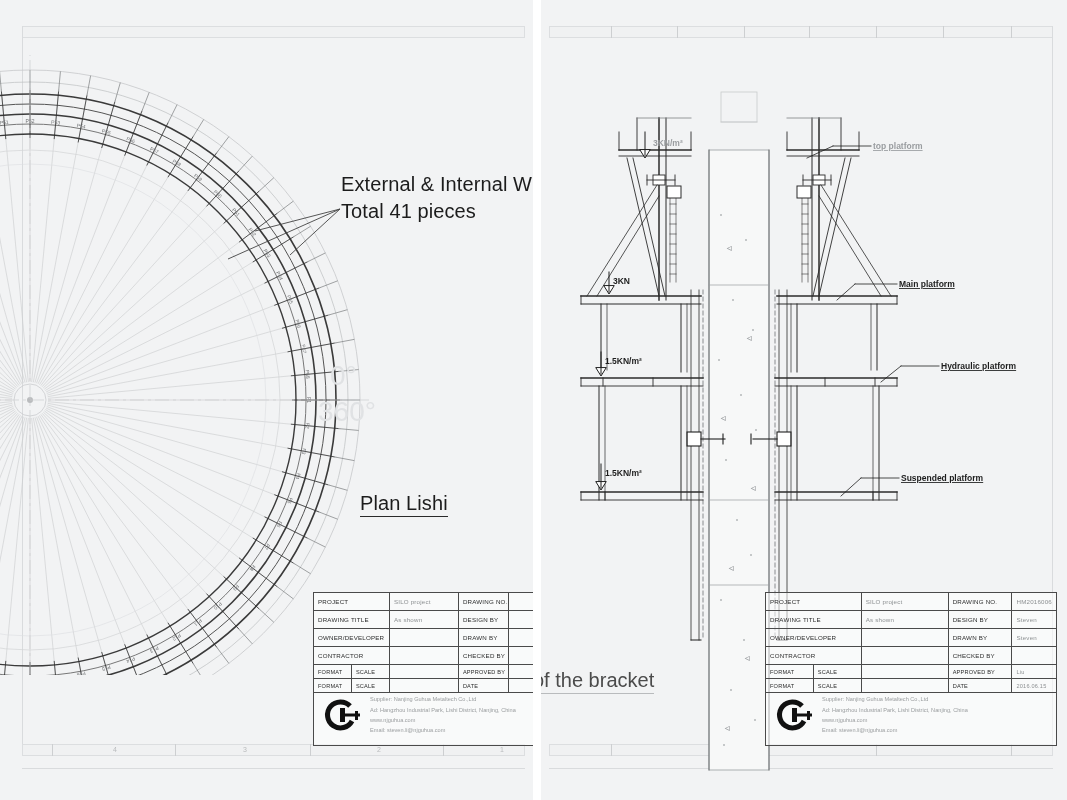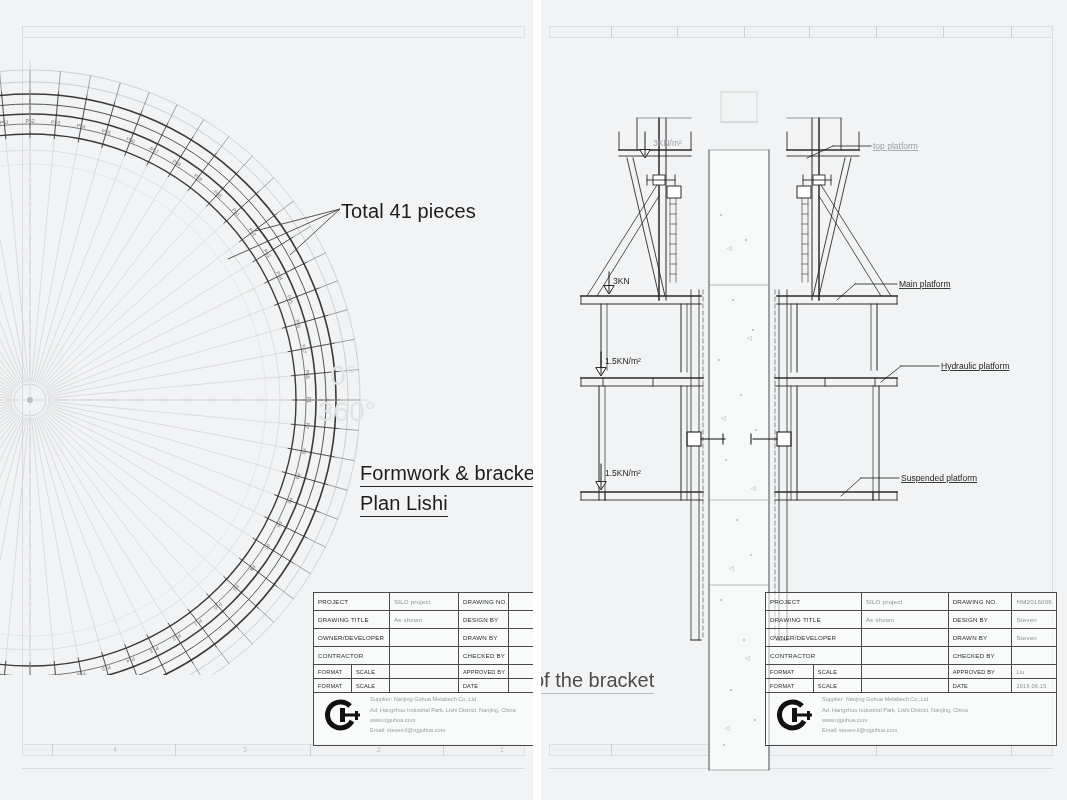--- a/index.html
+++ b/index.html
@@ -34,21 +34,21 @@
   .tb-row:last-child{border-bottom:none;}
   .tb-cell{border-right:1px solid #4a4a4a;box-sizing:border-box;display:flex;align-items:center;
            padding:0 4px;font-size:6.2px;color:#2c2c2c;letter-spacing:.2px;overflow:hidden;white-space:nowrap;}
   .tb-cell:last-child{border-right:none;}
   .tb-faint{color:#8d9092;}
   .tb-foot{display:flex;align-items:center;height:44px;padding-left:6px;}
   .logo-g{width:42px;height:40px;flex:0 0 42px;}
   .tb-contact{margin-left:8px;font-size:5.6px;line-height:1.85;color:#9a9d9f;}
 
   
-  .elev{position:absolute;left:0;top:0;width:526px;height:800px;}
+  .elev{position:absolute;left:0;top:0;width:526px;height:800px;font-weight:bold;}
   .elev svg{display:block;}
   .lbl{font-family:"Liberation Sans",sans-serif;font-size:8.5px;fill:#1d1d1d;}
   .lbl-u{font-family:"Liberation Sans",sans-serif;font-size:8.5px;fill:#1d1d1d;text-decoration:underline;}
   .lbl-faint{fill:#9a9da0;}
 
   .big-text-right{position:absolute;color:#4b4b4b;font-size:20px;white-space:nowrap;}
 </style>
 </head>
 <body>
 
@@ -384,31 +384,29 @@
           <line x1="260" y1="-20" x2="260" y2="640" stroke="#cbcdcf" stroke-width="0.7" stroke-dasharray="14 4 3 4"></line>
 
           <text x="560" y="330" fill="#e0e2e4" font-size="28" font-family="'Liberation Sans',sans-serif">0°</text>
           <text x="548" y="366" fill="#e0e2e4" font-size="28" font-family="'Liberation Sans',sans-serif">360°</text>
 
           <circle cx="120" cy="160" r="58" fill="none" stroke="#d8dadc" stroke-width="0.8"></circle>
         </g>
       </svg>
     </div>
 
+    <div class="callout" style="left:341px;top:173px;">External &amp; Internal W</div>
     <div class="callout" style="left:341px;top:200px;">Total 41 pieces</div>
 
     <svg style="position:absolute;left:200px;top:185px;width:150px;height:80px;">
       <line x1="140" y1="24" x2="55" y2="46" stroke="#444" stroke-width="0.9"></line>
       <line x1="140" y1="24" x2="28" y2="74" stroke="#444" stroke-width="0.9"></line>
       <line x1="140" y1="24" x2="90" y2="70" stroke="#444" stroke-width="0.9"></line>
     </svg>
 
-    <div class="callout" style="left:360px;top:462px;">
-      <span class="underlined">Formwork &amp; bracke</span>
-    </div>
     <div class="callout" style="left:360px;top:492px;">
       <span class="underlined">Plan Lishi</span>
     </div>
 
     <div class="titleblock" id="tb-left" style="left:313px;top:592px;width:230px;height:152px;">
         <div class="tb-row" style="height: 17px;">
           <div class="tb-cell" style="width: 75.9px;">PROJECT</div>
           <div class="tb-cell tb-faint" style="width: 69px;">SILO project</div>
           <div class="tb-cell" style="width: 50.6px;">DRAWING NO.</div>
           <div class="tb-cell tb-faint" style="width: 34.5px;"></div>

